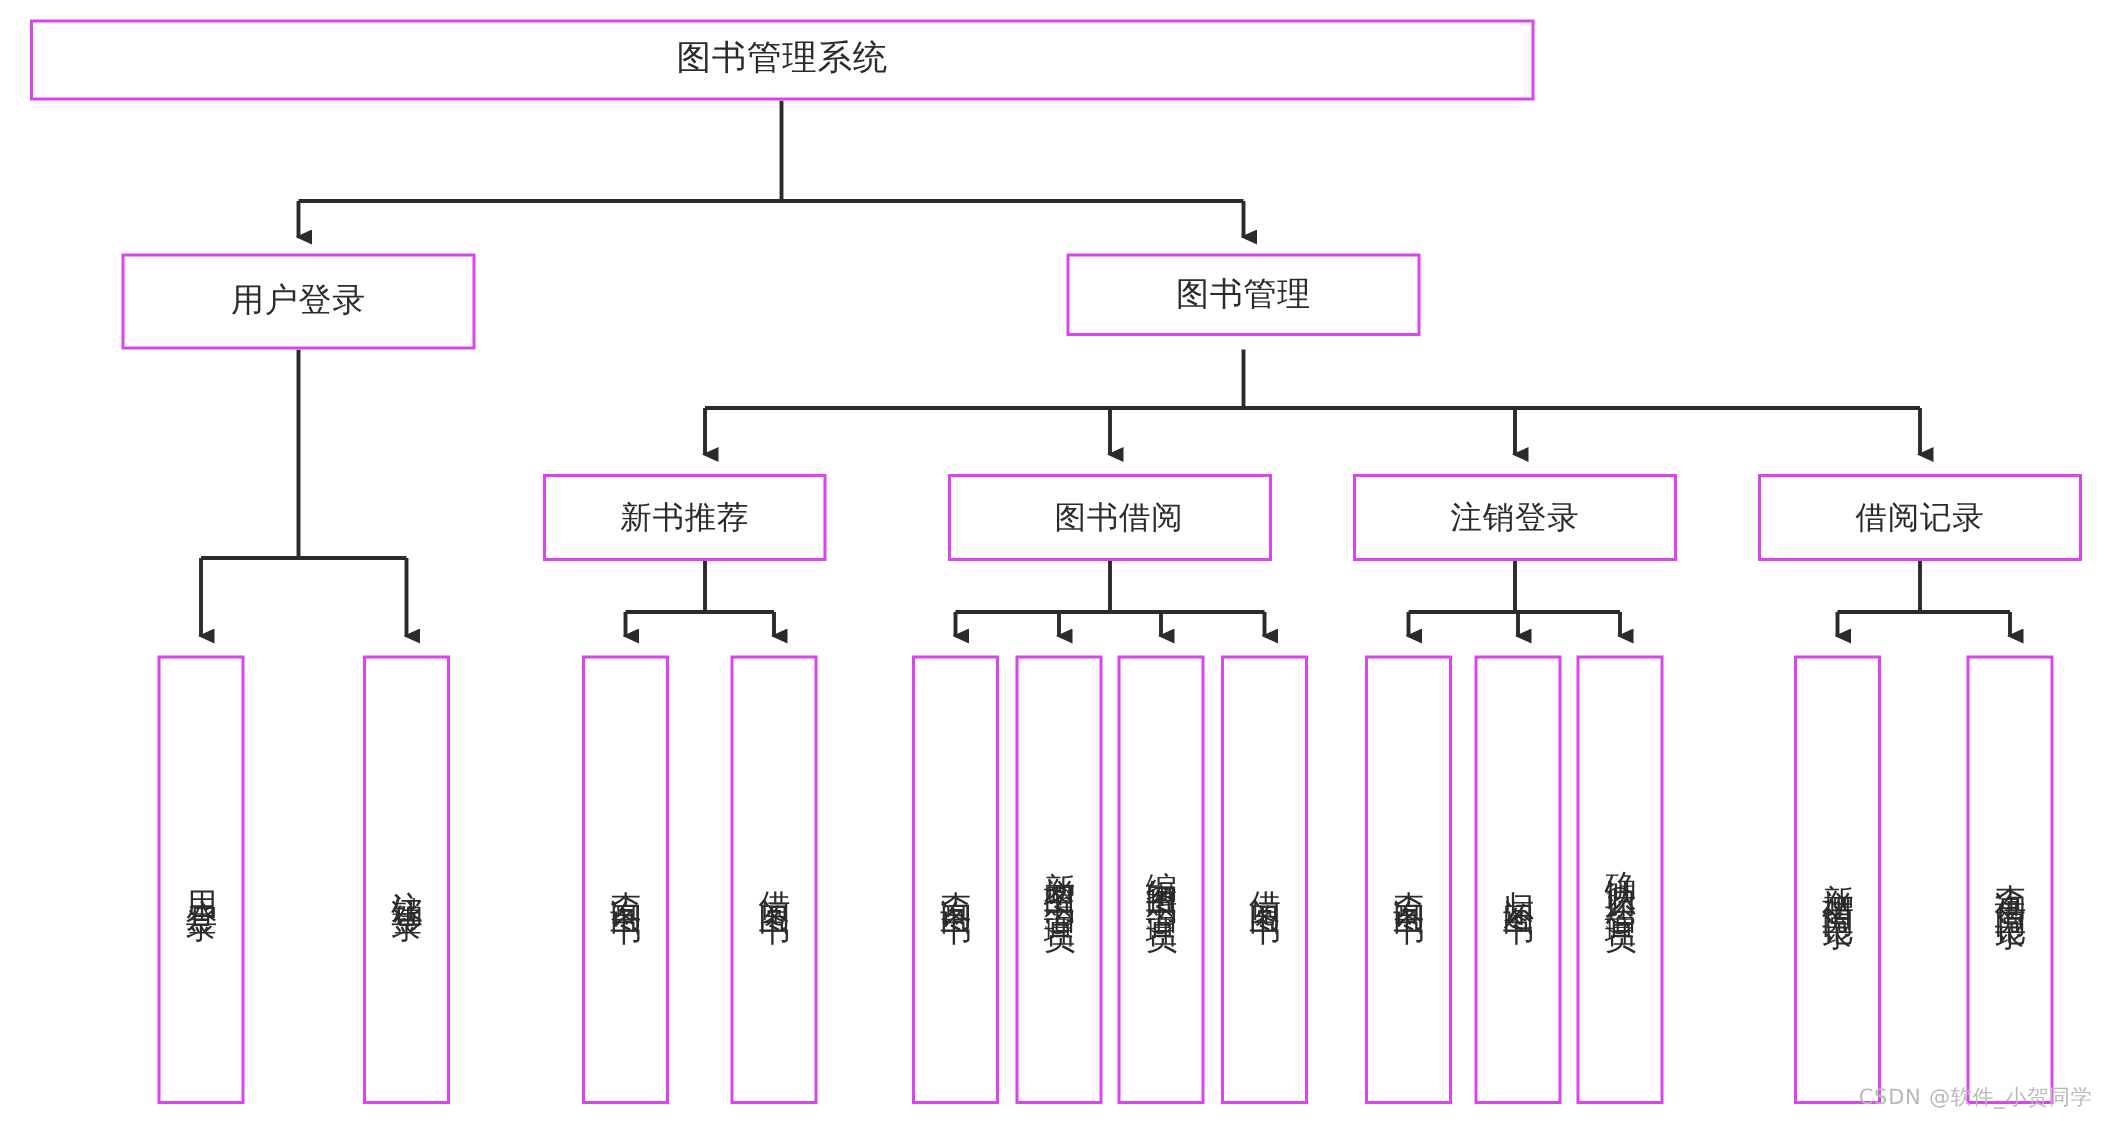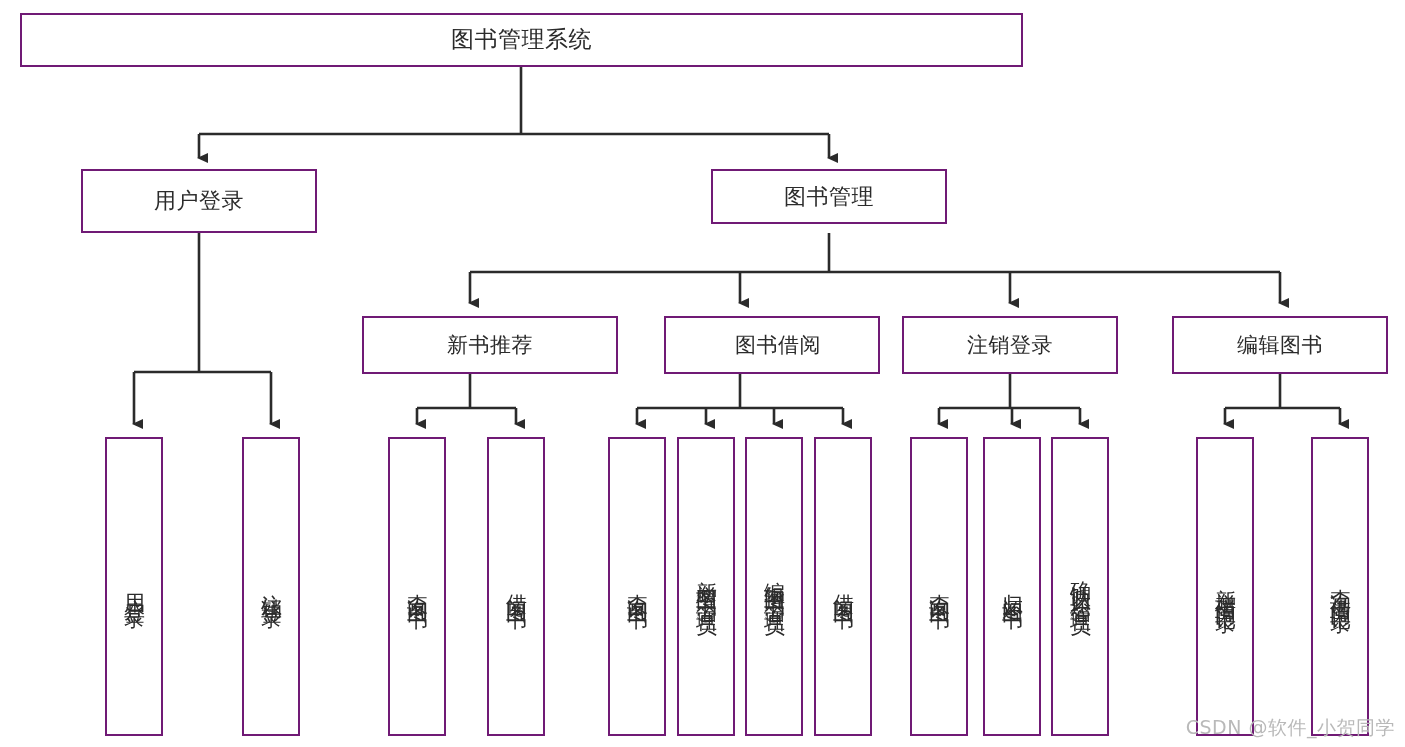--- a/index.html
+++ b/index.html
@@ -29,21 +29,21 @@
     left: 0; top: 0;
     width: 1405px;
     height: 747px;
     pointer-events: none;
   }
 
   .node {
     position: absolute;
     box-sizing: border-box;
     background: #ffffff;
-    border: 2px solid #701a75;
+    border: 2px solid #d946ef;
     display: flex;
     align-items: center;
     justify-content: center;
     text-align: center;
     line-height: 1.18;
     letter-spacing: 0.5px;
   }
 
   .node-root {
     font-size: 23px;
@@ -70,21 +70,21 @@
     writing-mode: vertical-rl;
     text-orientation: upright;
     letter-spacing: 5px;
     display: block;
   }
 
   #watermark {
     position: absolute;
     right: 10px;
     bottom: 6px;
-    font-size: 19px;
+    font-size: 14px;
     color: #b9b9b9;
     white-space: nowrap;
     letter-spacing: 0.5px;
     font-family: "DejaVu Sans", "Liberation Sans", sans-serif;
   }
 </style>
 </head>
 <body>
 
 <div id="diagram-root">
@@ -158,31 +158,31 @@
     <span>图书管理系统</span>
   </div>
 
   <div class="node node-l2" style="left:81px; top:169px; width:236px; height:64px;">
     <span>用户登录</span>
   </div>
   <div class="node node-l2" style="left:711px; top:169px; width:236px; height:55px;">
     <span>图书管理</span>
   </div>
 
-  <div class="node node-l3" style="left:362px; top:316px; width:256px; height:58px;">
+  <div class="node node-l3" style="left:362px; top:316px; width:189px; height:58px;">
     <span>新书推荐</span>
   </div>
-  <div class="node node-l3" style="left:664px; top:316px; width:216px; height:58px;padding-left:12px;">
+  <div class="node node-l3" style="left:632px; top:316px; width:216px; height:58px;padding-left:12px;">
     <span>图书借阅</span>
   </div>
   <div class="node node-l3" style="left:902px; top:316px; width:216px; height:58px;">
     <span>注销登录</span>
   </div>
   <div class="node node-l3" style="left:1172px; top:316px; width:216px; height:58px;">
-    <span>编辑图书</span>
+    <span>借阅记录</span>
   </div>
 
   <div class="node node-leaf" style="left:105px; top:437px; width:58px; height:299px;">
     <span class="leaf-text">用户登录</span>
   </div>
   <div class="node node-leaf" style="left:242px; top:437px; width:58px; height:299px;">
     <span class="leaf-text">注销登录</span>
   </div>
 
   <div class="node node-leaf" style="left:388px; top:437px; width:58px; height:299px;">

